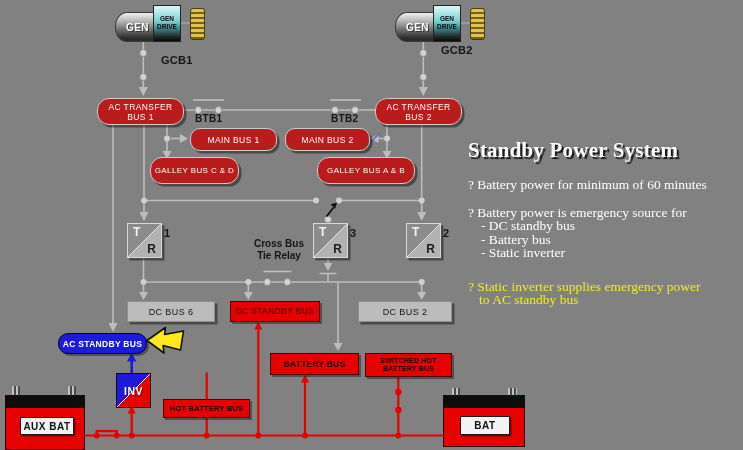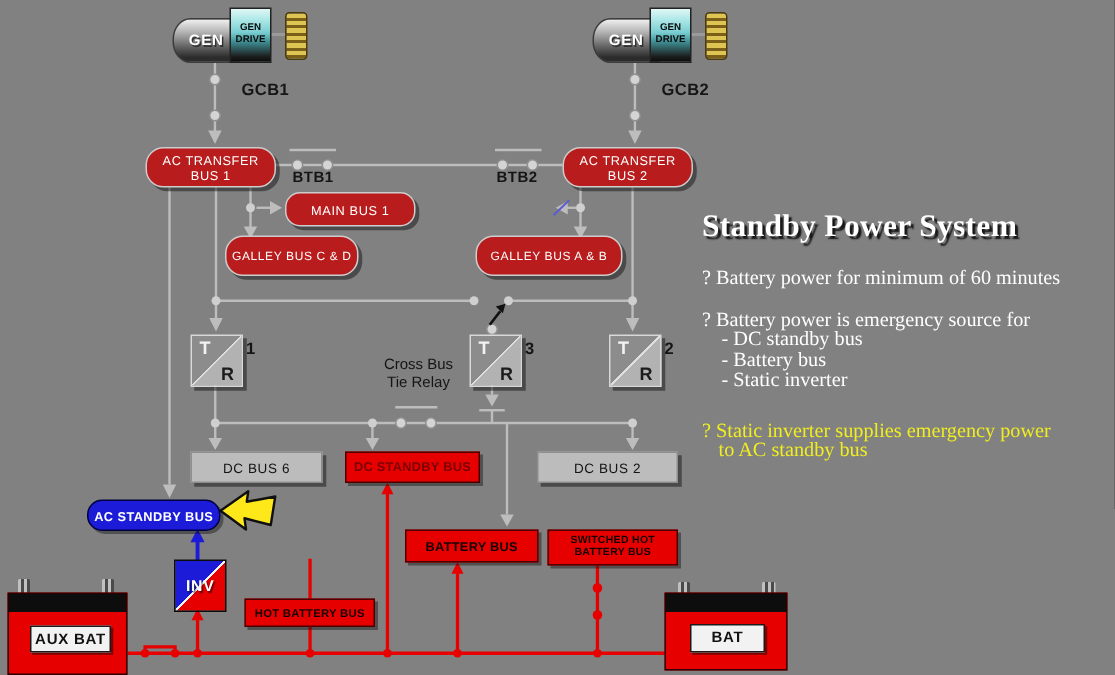--- a/index.html
+++ b/index.html
@@ -21,21 +21,21 @@
   .rbox{position:absolute;display:flex;flex-direction:column;align-items:center;justify-content:center;
         background:#e60000;border:1px solid #4d0000;box-shadow:2px 2px 0 rgba(20,20,20,.45);
         color:#140000;font-weight:bold;font-size:7.5px;line-height:9px;letter-spacing:.2px;text-align:center;}
   
   .trbox{position:absolute;width:33px;height:33px;border:1px solid #d8d8d8;
          background:linear-gradient(135deg,#8c8c8c 48.5%,#e0e0e0 48.5% 51.5%,#b2b2b2 51.5%);
          box-shadow:2.5px 2.5px 0 rgba(20,20,20,.5);}
   .trbox .t{position:absolute;left:5px;top:1px;color:#f2f2f2;font-weight:bold;font-size:12px;}
   .trbox .r{position:absolute;right:5px;bottom:1px;color:#1c1c1c;font-weight:bold;font-size:12px;}
   .blabel{position:absolute;color:#151515;font-weight:bold;font-size:11px;letter-spacing:.3px;}
-  .slabel{position:absolute;color:#151515;font-weight:normal;font-size:10px;line-height:11.5px;text-align:center;}
+  .slabel{position:absolute;color:#151515;font-weight:bold;font-size:10px;line-height:11.5px;text-align:center;}
 
   
   .bluepill{position:absolute;display:flex;align-items:center;justify-content:center;
             background:#1b1bd8;border:1.5px solid #000040;border-radius:10px;
             color:#fff;font-weight:bold;font-size:8.5px;letter-spacing:.3px;
             box-shadow:2px 2px 0 rgba(10,10,10,.4);}
   
   .invbox{position:absolute;width:33px;height:33px;border:1.5px solid #0c0c0c;
           background:linear-gradient(135deg,#1b1bd8 48.5%,#f5f5f5 48.5% 51.5%,#e60000 51.5%);
           display:flex;align-items:center;justify-content:center;
@@ -211,37 +211,40 @@
   <div>
     <div class="gen-cyl abs" style="left:395px;top:12px;">
       <span>GEN</span>
     </div>
     <div class="gen-shaft abs" style="left:461px;top:22px;"></div>
     <div class="gen-gear abs" style="left:470px;top:8px;"></div>
     <div class="gen-drive abs" style="left:433px;top:5px;">
       <span>GEN</span>
       <span>DRIVE</span>
     </div>
-    <div class="blabel" style="left:441px;top:54px;text-align:center;">GCB2</div>
+    <div class="blabel" style="left:441px;top:44px;text-align:center;">GCB2</div>
   </div>
 
   <div class="gbox" style="left:97px;top:98px;width:85px;height:25px;">
     <span>AC TRANSFER</span>
     <span>BUS 1</span>
   </div>
   <div class="gbox" style="left:375px;top:98px;width:85px;height:25px;">
     <span>AC TRANSFER</span>
     <span>BUS 2</span>
   </div>
 
   <div class="blabel" style="left:195px;top:113px;font-size:10px;">BTB1</div>
   <div class="blabel" style="left:331px;top:113px;font-size:10px;">BTB2</div>
 
   <div class="gbox" style="left:190px;top:128px;width:85px;height:21px;border-radius:10px;">
     <span>MAIN BUS 1</span>
+  </div>
+  <div class="gbox" style="left:285px;top:128px;width:83px;height:21px;border-radius:10px;">
+    <span>MAIN BUS 2</span>
   </div>
 
   <div class="gbox" style="left:150px;top:157px;width:87px;height:25px;font-size:8px;">
     <span>GALLEY BUS C &amp; D</span>
   </div>
   <div class="gbox" style="left:317px;top:157px;width:96px;height:25px;font-size:8px;">
     <span>GALLEY BUS A &amp; B</span>
   </div>
 
   <div class="trbox" style="left:127px;top:223px;">

